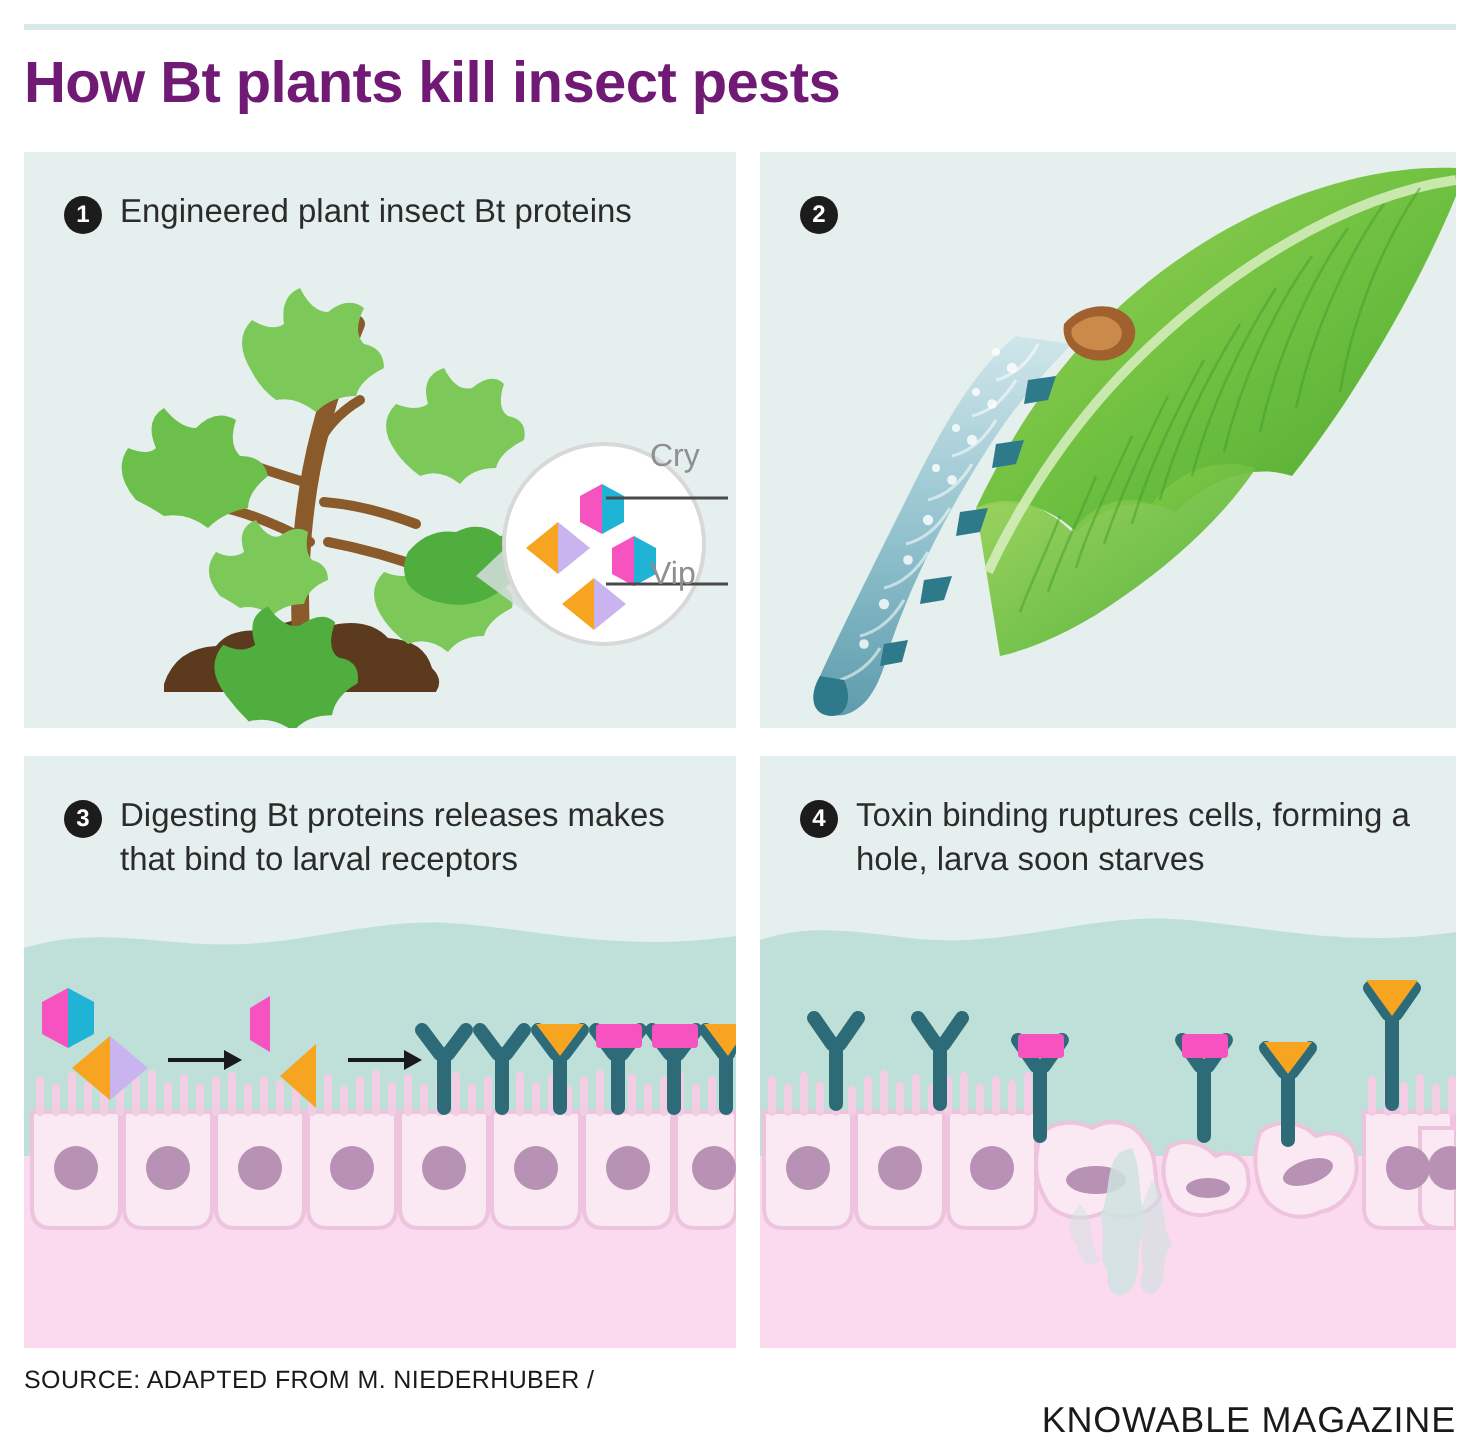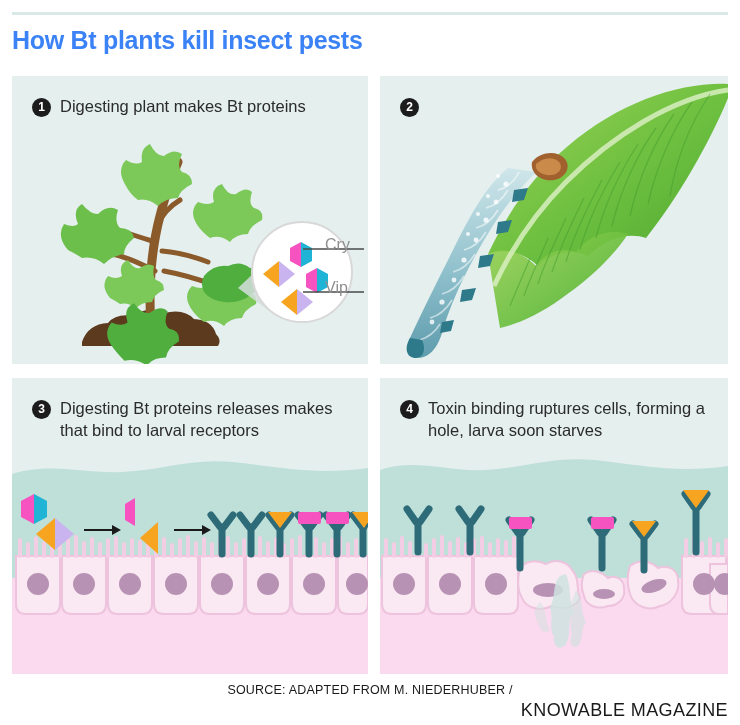--- a/index.html
+++ b/index.html
@@ -8,62 +8,62 @@
     font-family:"Liberation Sans", sans-serif;
     -webkit-font-smoothing:antialiased;
     overflow:hidden;position:relative;
   }
   .wrap{position:relative;width:740px;height:725px;}
 
   
   .top-rule{position:absolute;left:12px;top:12px;width:716px;height:3px;background:#d9e9e7;}
   .title{
     position:absolute;left:12px;top:26px;width:700px;
-    font-size:25px;font-weight:bold;color:#3b82f6;letter-spacing:-0.3px;
+    font-size:29px;font-weight:bold;color:#701a75;letter-spacing:-0.3px;
   }
 
   
   .panel{position:absolute;background:#e4efee;overflow:hidden;}
   #panel1{left:12px;  top:76px;  width:356px;height:288px;}
   #panel2{left:380px; top:76px;  width:348px;height:288px;}
   #panel3{left:12px;  top:378px; width:356px;height:296px;}
   #panel4{left:380px; top:378px; width:348px;height:296px;}
 
   .p-head{position:absolute;left:20px;top:20px;right:12px;display:flex;align-items:flex-start;gap:9px;}
   .badge{
     flex:0 0 auto;width:19px;height:19px;border-radius:50%;background:#1c1c1c;color:#fff;
     font-size:12px;font-weight:bold;line-height:19px;text-align:center;margin-top:2px;
   }
   .p-title{font-size:16.5px;color:#2b2b2b;line-height:1.32;font-weight:400;}
 
   
   .lbl{position:absolute;color:#8f8f8f;font-size:16px;}
-  .lbl-cry{left:313px;top:160px;}
+  .lbl-cry{left:313px;top:144px;}
   .lbl-vip{left:313px;top:203px;text-align:center;}
 
   
   .footer{position:absolute;left:12px;top:683px;width:716px;}
-  .src-line1{font-size:12.5px;color:#1a1a1a;letter-spacing:0.2px;text-align:center;}
+  .src-line1{font-size:12.5px;color:#1a1a1a;letter-spacing:0.2px;}
   .src-line2{font-size:12.5px;color:#1a1a1a;letter-spacing:0.2px;margin-top:2px;}
   .src-line2 .ital{font-style:italic;}
   .credit{position:absolute;right:0;top:17px;font-size:18px;color:#1a1a1a;letter-spacing:0.4px;}
   svg{display:block;}
 </style>
 </head>
 <body>
 
 <div class="wrap">
 
   <div class="top-rule"></div>
   <div class="title">How Bt plants kill insect pests</div>
 
   <div class="panel" id="panel1">
     <div class="p-head">
       <div class="badge">1</div>
-      <div class="p-title">Digesting plant makes Bt proteins</div>
+      <div class="p-title">Engineered plant insect Bt proteins</div>
     </div>
 
     <svg width="356" height="288" viewBox="0 0 356 288">
 
       <path d="M70 266 Q76 248 96 247 Q104 237 122 240 Q134 230 152 237 Q172 232 182 243 Q200 244 204 258 Q210 264 206 270 L70 270 Z" fill="#5c3a1e"></path>
 
       <path d="M139 248 C136 210 140 170 148 140 C154 116 160 100 166 86" stroke="#8a5a2b" stroke-width="9" fill="none" stroke-linecap="round"></path>
 
       <path d="M143 195 C128 187 112 180 96 177" stroke="#8a5a2b" stroke-width="5" fill="none" stroke-linecap="round"></path>
       <path d="M140 165 C124 160 112 156 100 152" stroke="#8a5a2b" stroke-width="5" fill="none" stroke-linecap="round"></path>

